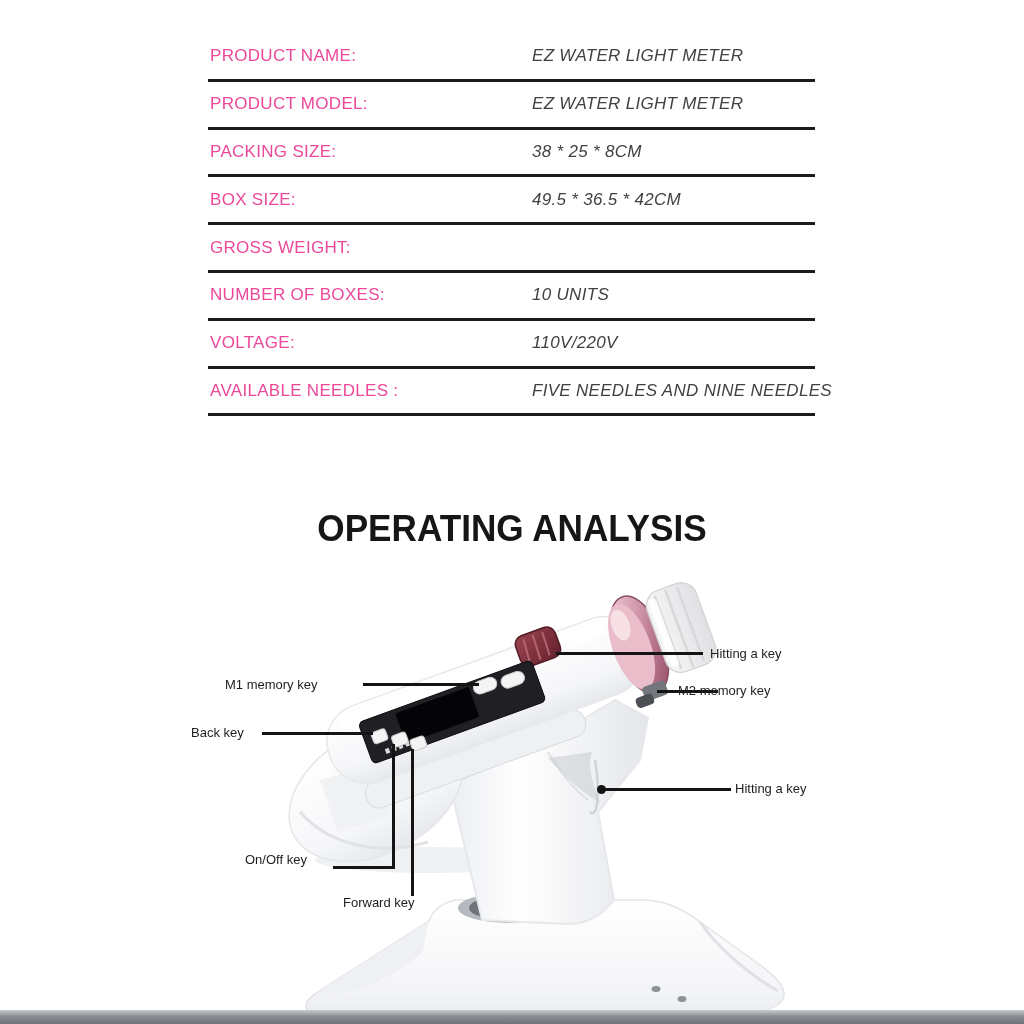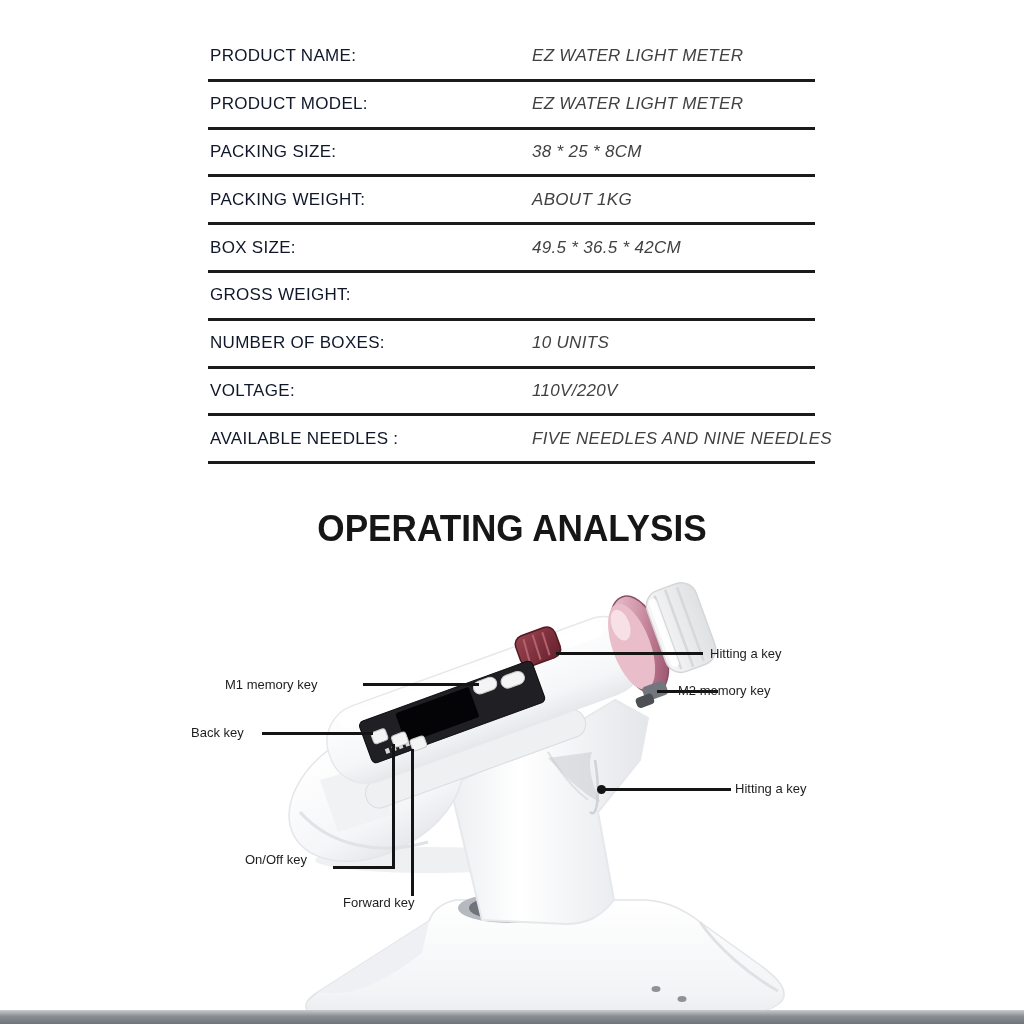--- a/index.html
+++ b/index.html
@@ -5,21 +5,21 @@
   html,body{margin:0;padding:0;background:#ffffff;}
   .canvas{
     position:relative;width:1024px;height:1024px;margin:0 auto;
     background:#ffffff;overflow:hidden;
     font-family:"Liberation Sans","DejaVu Sans",sans-serif;
     -webkit-font-smoothing:antialiased;
   }
   
   .spec-table{position:absolute;left:208px;top:34px;width:607px;}
   .spec-row{display:flex;align-items:center;height:44.8px;border-bottom:3px solid #1b1b1b;}
-  .spec-label{flex:0 0 322px;padding-left:2px;font-size:17px;color:#0f172a;letter-spacing:.3px;white-space:nowrap;}
+  .spec-label{flex:0 0 322px;padding-left:2px;font-size:17px;color:#ec4899;letter-spacing:.3px;white-space:nowrap;}
   .spec-value{flex:1;font-size:17px;color:#414141;letter-spacing:.3px;white-space:nowrap;font-style:italic;}
   
   .heading{
     position:absolute;top:508px;left:0;width:1024px;text-align:center;
     font-size:37px;font-weight:bold;color:#161616;letter-spacing:0;
     transform:scaleX(.95);
   }
   
   .device-svg{position:absolute;left:0;top:0;width:1024px;height:1024px;z-index:1;}
   .callout-label{
@@ -44,24 +44,20 @@
       <div class="spec-label">PRODUCT NAME:</div>
       <div class="spec-value">EZ WATER LIGHT METER</div>
     </div>
     <div class="spec-row">
       <div class="spec-label">PRODUCT MODEL:</div>
       <div class="spec-value">EZ WATER LIGHT METER</div>
     </div>
     <div class="spec-row">
       <div class="spec-label">PACKING SIZE:</div>
       <div class="spec-value">38 * 25 * 8CM</div>
-    </div>
-    <div class="spec-row">
-      <div class="spec-label">PACKING WEIGHT:</div>
-      <div class="spec-value">ABOUT 1KG</div>
     </div>
     <div class="spec-row">
       <div class="spec-label">BOX SIZE:</div>
       <div class="spec-value">49.5 * 36.5 * 42CM</div>
     </div>
     <div class="spec-row">
       <div class="spec-label">GROSS WEIGHT:</div>
     </div>
     <div class="spec-row">
       <div class="spec-label">NUMBER OF BOXES:</div>

